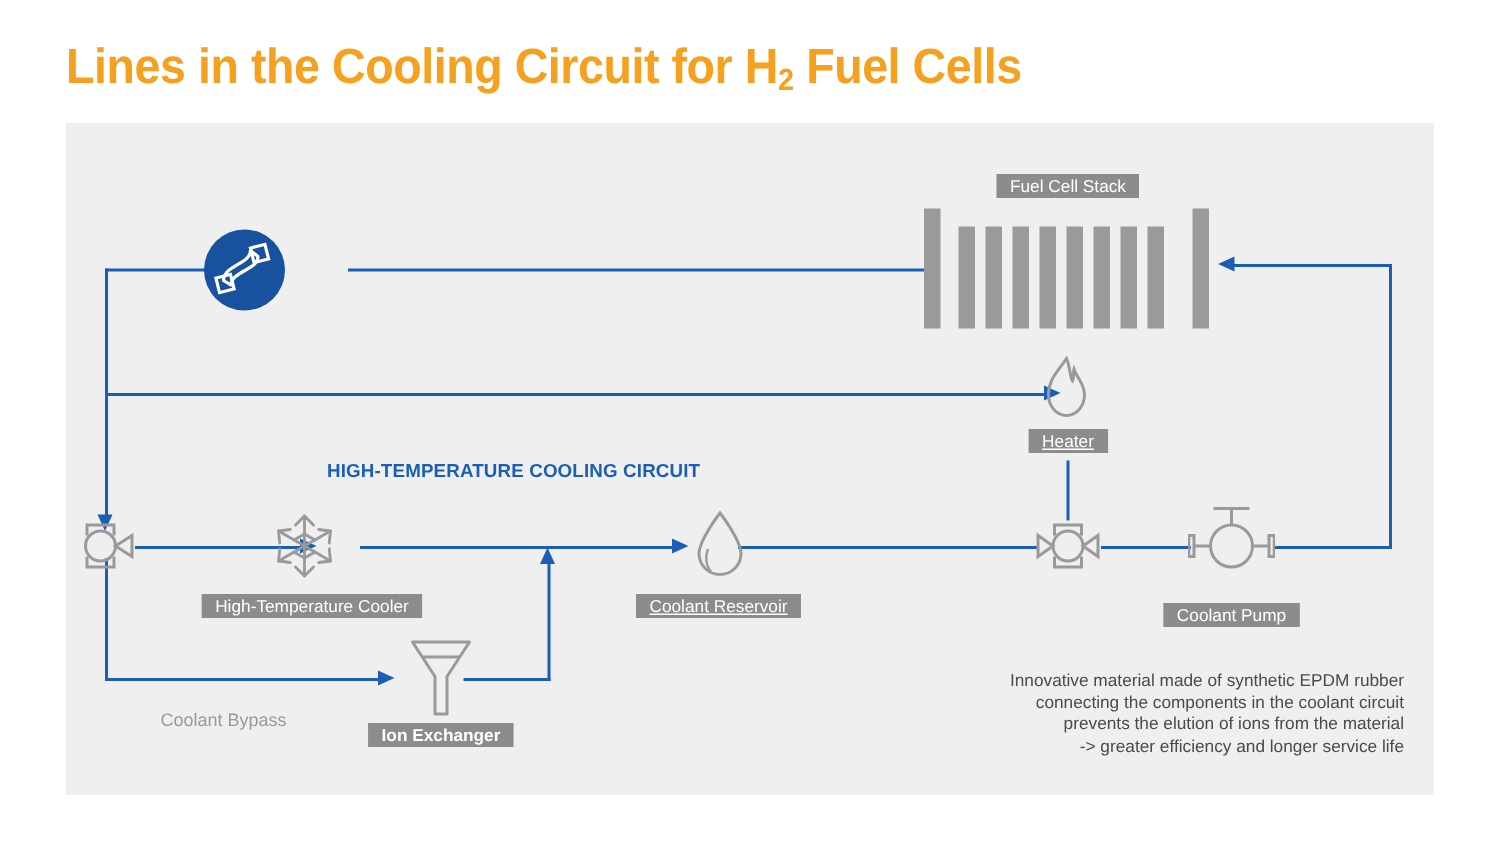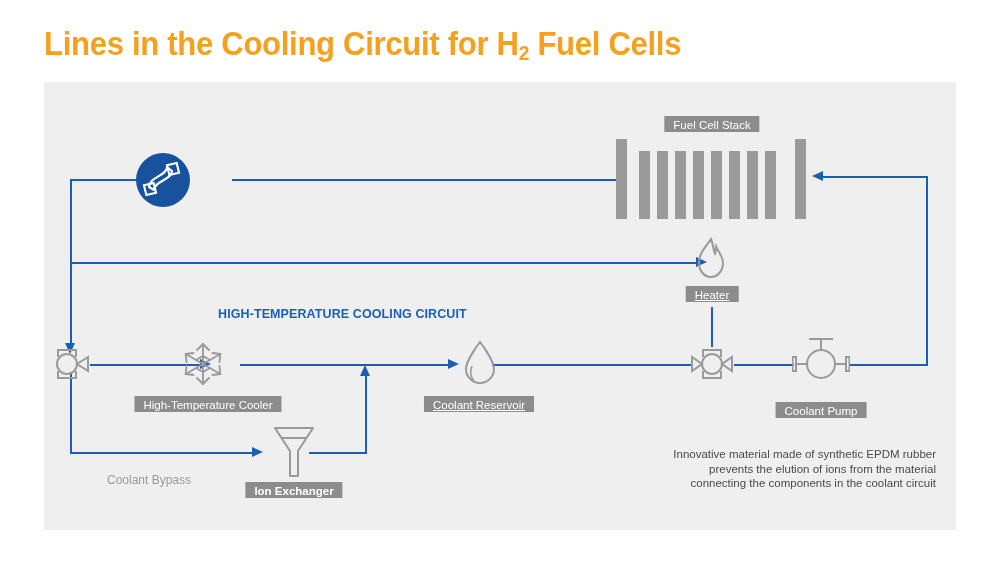--- a/index.html
+++ b/index.html
@@ -257,17 +257,18 @@
     <path d="M4 6 L42 6 L27 29 L27 54 L19 54 L19 29 Z" fill="none" stroke="#9a9a9a" stroke-width="2" stroke-linejoin="round"></path>
     <line x1="11" y1="16" x2="35" y2="16" stroke="#9a9a9a" stroke-width="2"></line>
   </svg>
   <div class="badge" style="left:250px; top:400px;font-weight:bold;">Ion Exchanger</div>
 
   <div class="circuit-label" style="left:174px; top:225px;">HIGH-TEMPERATURE COOLING CIRCUIT</div>
   <div class="plain-label" style="left:51px; top:391px;margin-left:12px;">Coolant Bypass</div>
 
   <div class="note-block" style="right:20px; top:365px;">
     <div>Innovative material made of synthetic EPDM rubber</div>
+    <div>connecting the components in the coolant circuit</div>
     <div>prevents the elution of ions from the material</div>
-    <div>connecting the components in the coolant circuit</div>
+    <div>-&gt; greater efficiency and longer service life</div>
   </div>
 
 </div>
 
 </body></html>

